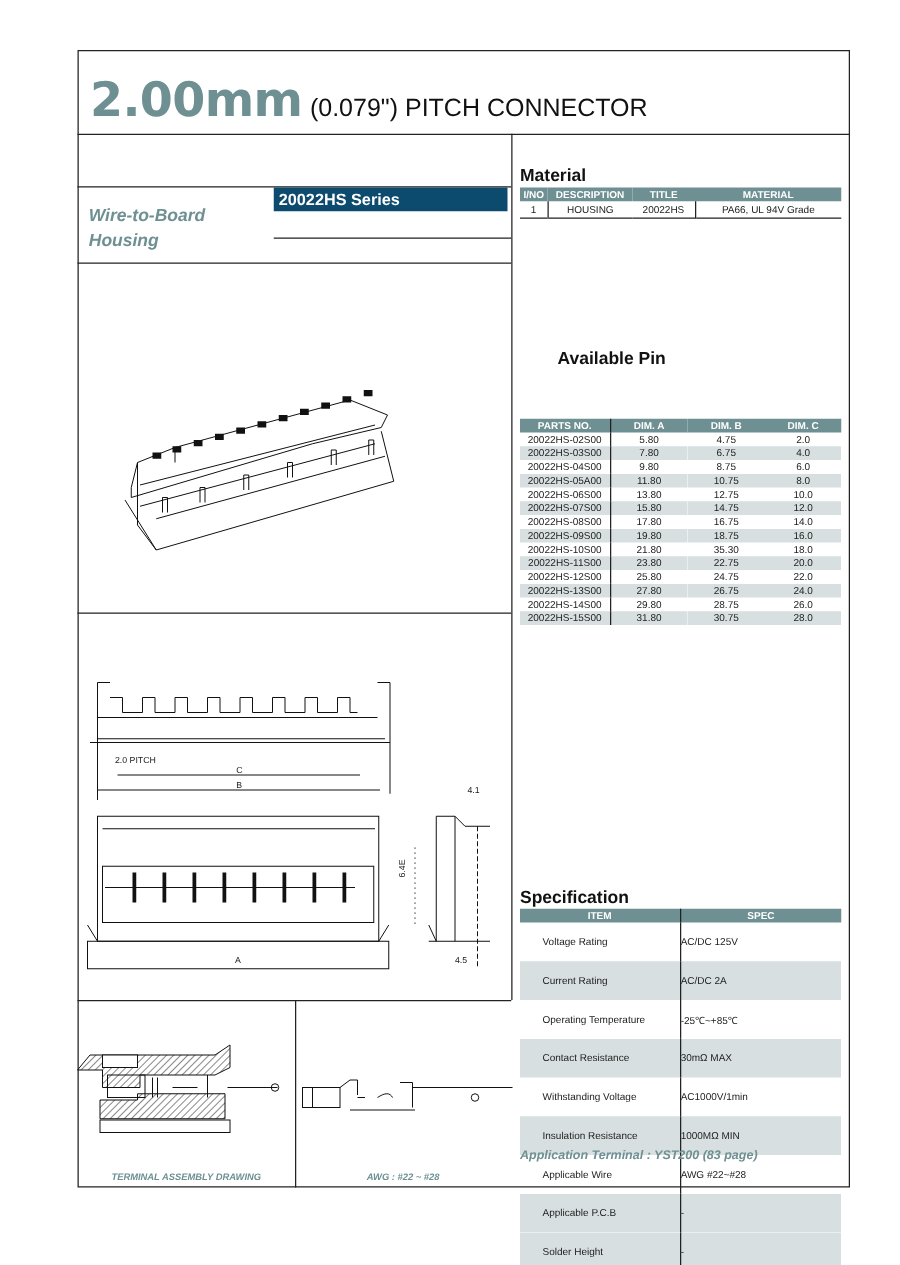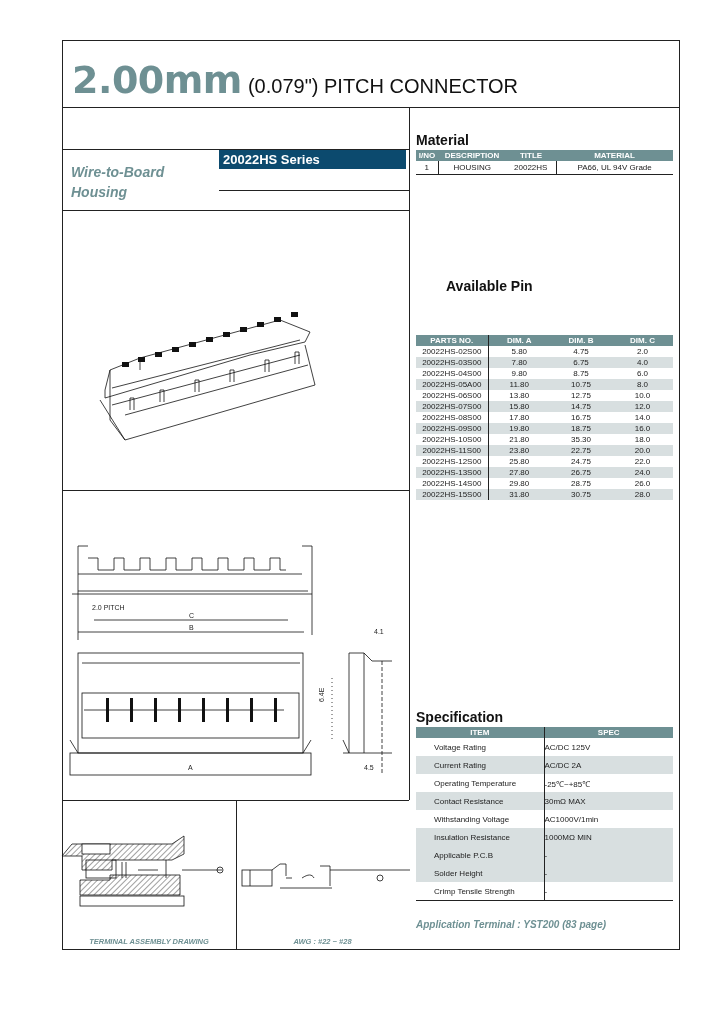--- a/index.html
+++ b/index.html
@@ -22,21 +22,21 @@
   table.spec tr.alt td { background:#d8dfe0; }
   table.spec .sep { border-right:1px solid #222; }
 
   #mat-table { left:416px; top:150px; width:257px; border-bottom:1px solid #222; }
   #mat-table td { height:13px; font-size:8px; }
   #mat-table td.left { text-align:left; padding-left:21px; }
 
   #pin-table { left:416px; top:295px; width:257px;margin-top:40px; }
 
   #spec-table { left:416px; top:727px; width:257px; border-bottom:1px solid #222; }
-  #spec-table td { height:18px; }
+  #spec-table td { height:31px; }
   #spec-table td.item { text-align:left; padding-left:18px; }
   #spec-table td.val { text-align:left; }
 
   .app-terminal { position:absolute; left:416px; top:919px; color:#6e9093; font-style:italic; font-weight:bold; font-size:10px; }
   .caption { position:absolute; color:#6e9093; font-style:italic; font-weight:bold; font-size:7.5px; text-align:center; }
   svg { position:absolute; overflow:visible; }
   .dim { font-size:7px; fill:#222; font-family:"Liberation Sans", sans-serif; }
 </style>
 </head>
 <body>
@@ -221,20 +221,24 @@
         <td class="item sep">Contact Resistance</td>
         <td class="val">30mΩ MAX</td>
       </tr>
     <tr>
         <td class="item sep">Withstanding Voltage</td>
         <td class="val">AC1000V/1min</td>
       </tr>
     <tr class="alt">
         <td class="item sep">Insulation Resistance</td>
         <td class="val">1000MΩ MIN</td>
+      </tr>
+    <tr>
+        <td class="item sep">Applicable Wire</td>
+        <td class="val">AWG #22~#28</td>
       </tr>
     <tr class="alt">
         <td class="item sep">Applicable P.C.B</td>
         <td class="val">-</td>
       </tr>
     <tr class="alt">
         <td class="item sep">Solder Height</td>
         <td class="val">-</td>
       </tr>
     <tr>

